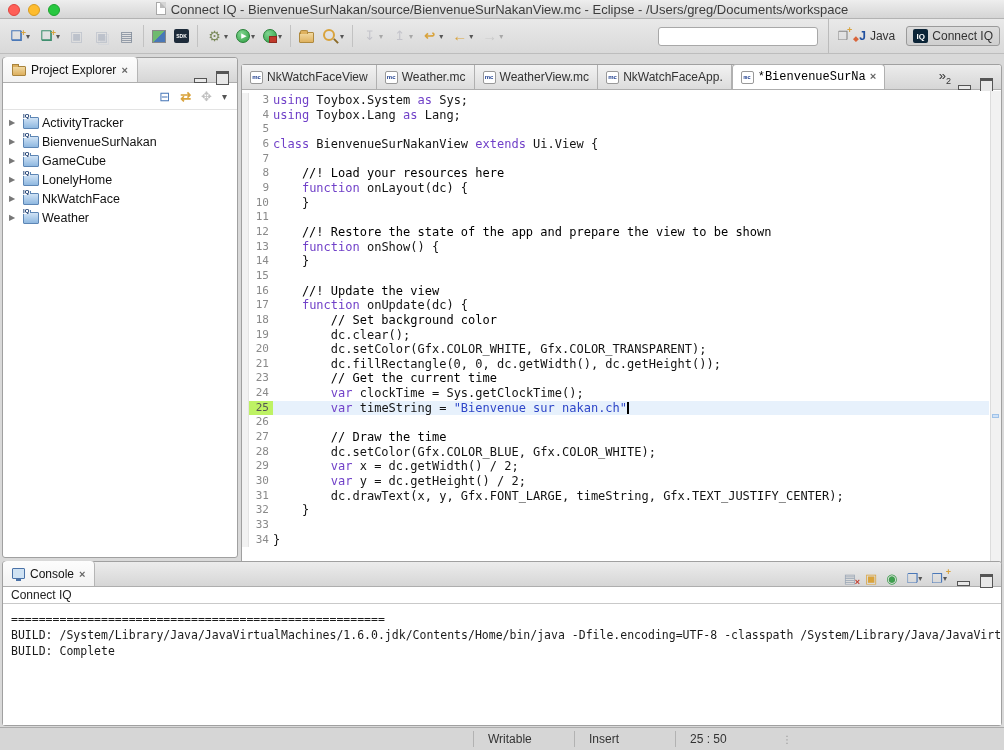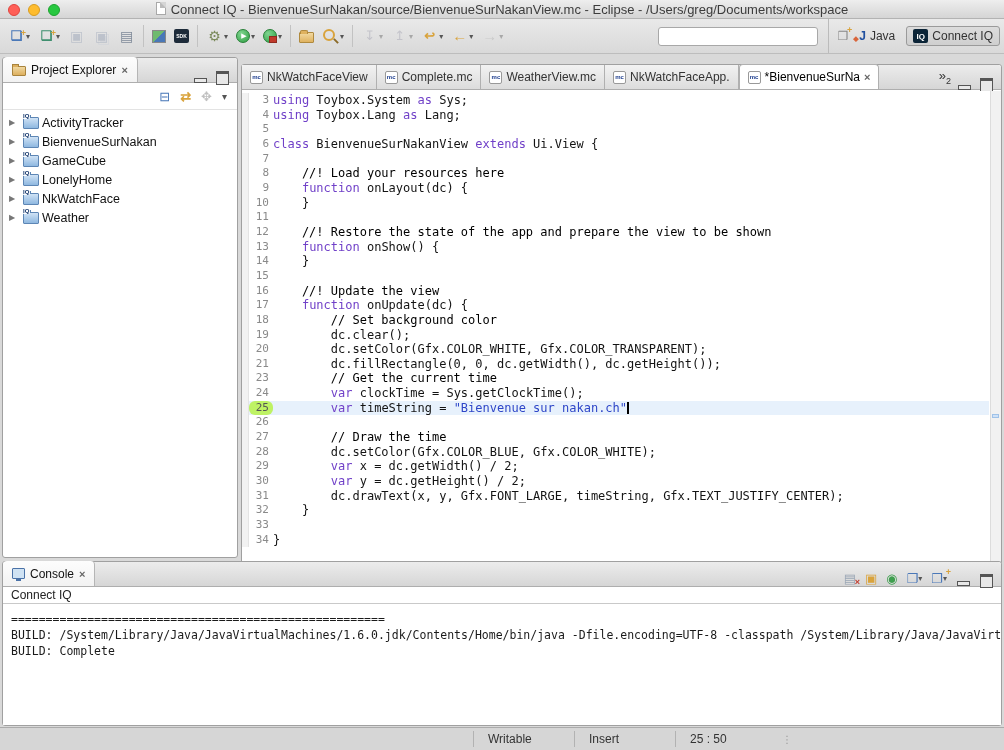--- a/index.html
+++ b/index.html
@@ -101,35 +101,35 @@
   .pfold::before { content:""; position:absolute; left:-1px; top:-3px; width:6px; height:2px; background:#8fb8e0; border:1px solid #5d86b5; border-bottom:none; }
   .pfold .pbadge { position:absolute; left:-2px; top:-5px; font-size:6px; font-weight:bold; color:#12356b; background:#fff; border-radius:2px; padding:0 1px; line-height:6px; }
   .plabel { font-size:12.5px; color:#111; }
 
   
   #editor { left:241px; top:64px; width:761px; height:501px; }
   .etabs { display:flex; align-items:flex-end; height:25px; flex:1; min-width:0; }
   .etab { height:24px; display:flex; align-items:center; gap:4px; padding:0 8px;
     background:linear-gradient(#f2f2f2,#dcdcdc); border-right:1px solid #b0b0b0;
     font-size:12px; color:#333; white-space:nowrap; cursor:pointer; }
-  .etab.active { height:25px; background:#fff; border-radius:4px 4px 0 0; border:1px solid #b0b0b0; border-bottom:none; color:#000; }
+  .etab.active { height:25px; background:#fff; border-radius:4px 4px 0 0; border:1px solid #b0b0b0; border-bottom:none; color:#000;font-family:Liberation Mono, monospace; }
   .mcico { width:13px; height:13px; border:1px solid #999; background:#fff; color:#1f3f8f; font-size:6px; font-weight:bold;
     display:inline-flex; align-items:center; justify-content:center; border-radius:2px; }
   .chevmore { font-size:13px; color:#333; padding:0 6px; cursor:pointer; align-self:center; }
   .chevmore sub { font-size:9px; }
   .codewrap { position:absolute; left:0; top:26px; right:0; bottom:0; background:#fff; overflow:hidden; border-radius:0 0 3px 3px; }
   .ovruler { position:absolute; right:0; top:0; bottom:0; width:11px; background:#f1f1f1; border-left:1px solid #dcdcdc; }
   .ovmark { position:absolute; right:2px; width:7px; height:4px; background:#cfe2f8; border:1px solid #9fc2e8; }
   .code { position:absolute; left:0; top:2px; right:12px; font-family:"DejaVu Sans Mono", monospace; font-size:12px; }
   .cline { display:flex; height:14.66px; line-height:14.66px; white-space:pre; }
   .cline .rl { width:7px; background:#f2f2f2; border-right:1px solid #e4e4e4; flex:none; }
   .cline .ln { width:24px; flex:none; text-align:right; padding-right:4px; color:#8a8a8a; font-size:11px; background:#fff; }
   .cline .ct { flex:1; color:#141414; }
   .cline.cur { background:#e7f1fc; }
-  .cline.cur .ln { background:#bef264; color:#555;border-radius:6px; }
+  .cline.cur .ln { background:#bef264; color:#555; }
   .ck { color:#7040c8; }
   .cc { color:#000000; }
   .cs { color:#2e46c8; }
   .caret { display:inline-block; width:1.5px; height:12px; background:#000; vertical-align:-2px; }
 
   
   #console { left:2px; top:561px; width:1000px; height:165px; }
   .con-ico { width:13px; height:11px; background:#cfe2f3; border:1px solid #4a72a8; border-radius:1px; position:relative; }
   .con-ico::after { content:""; position:absolute; left:3px; bottom:-3px; width:5px; height:2px; background:#4a72a8; }
   .conbar { display:flex; align-items:center; gap:9px; margin-left:auto; padding-right:8px; }
@@ -318,21 +318,21 @@
 
 <div class="panel" id="editor">
   <div class="tabrow">
     <div class="etabs">
         <div class="etab">
           <span class="mcico">mc</span>
           <span>NkWatchFaceView</span>
         </div>
         <div class="etab">
           <span class="mcico">mc</span>
-          <span>Complete.mc</span>
+          <span>Weather.mc</span>
         </div>
         <div class="etab">
           <span class="mcico">mc</span>
           <span>WeatherView.mc</span>
         </div>
         <div class="etab">
           <span class="mcico">mc</span>
           <span>NkWatchFaceApp.</span>
         </div>
         <div class="etab active">

